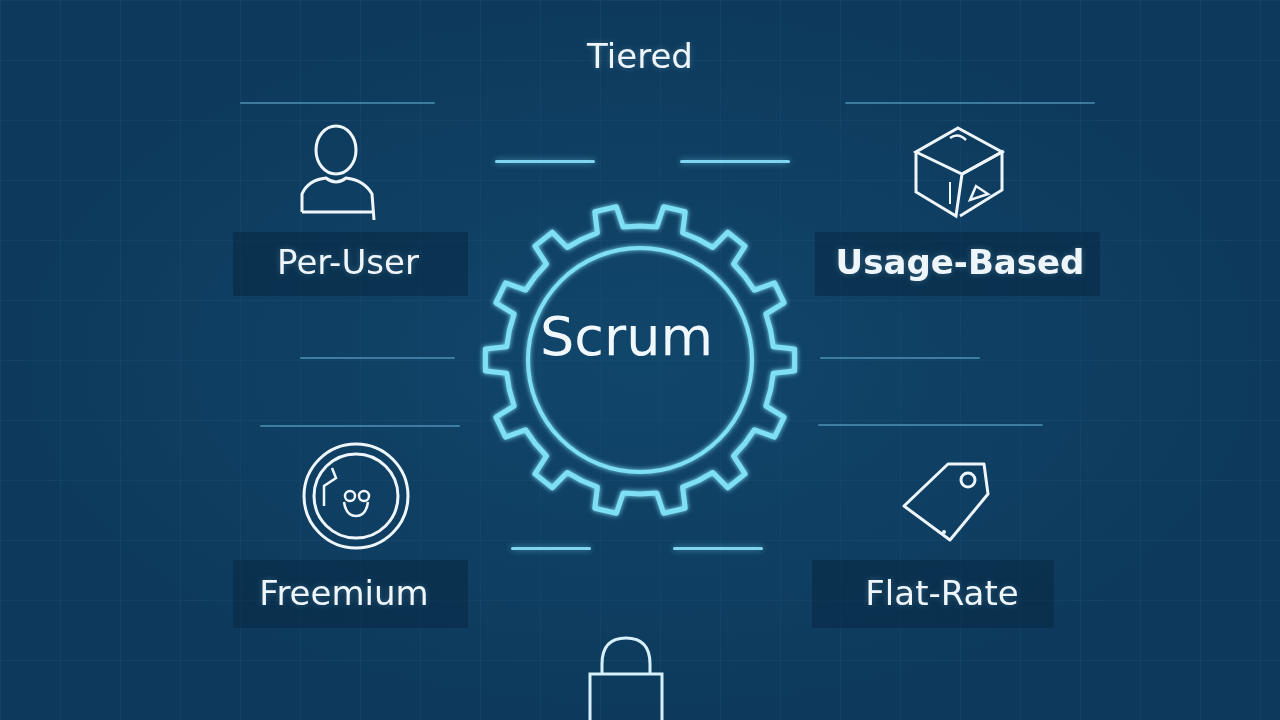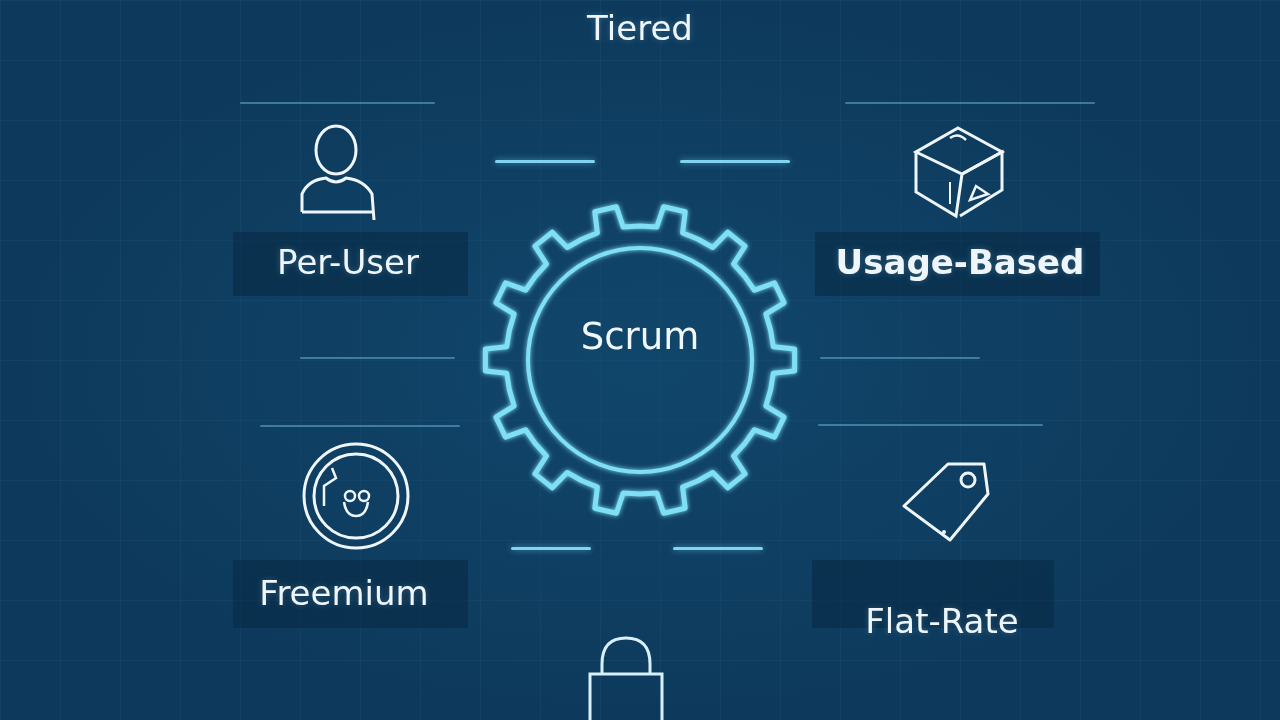--- a/index.html
+++ b/index.html
@@ -10,22 +10,22 @@
       linear-gradient(rgba(120,180,220,0.06) 1px, transparent 1px),
       linear-gradient(90deg, rgba(120,180,220,0.06) 1px, transparent 1px);
     background-size:100% 100%, 60px 60px, 60px 60px;
     font-family:"DejaVu Sans", sans-serif;}
   .label{position:absolute;color:#eef6fb;font-size:34px;text-align:center;white-space:nowrap;
     text-shadow:0 0 6px rgba(180,230,255,0.25);}
   .label-bg{position:absolute;background:rgba(8,40,66,0.55);}
   .line{position:absolute;height:3px;border-radius:2px;background:#7fd4f0;box-shadow:0 0 6px rgba(120,210,240,0.6);}
   .line.faint{height:2px;background:rgba(120,200,235,0.45);box-shadow:none;}
   svg{position:absolute;overflow:visible;}
-  .center-text{position:absolute;left:540px;top:312px;width:200px;text-align:center;color:#f1f8fc;
-    font-size:37px;line-height:50px;}
+  .center-text{position:absolute;left:540px;top:312px;width:200px;text-align:left;color:#f1f8fc;
+    font-size:54px;line-height:50px;}
 </style>
 </head>
 <body>
 
 <div class="line faint" style="left:240px;top:102px;width:195px;"></div>
 <div class="line faint" style="left:845px;top:102px;width:250px;"></div>
 <div class="line faint" style="left:300px;top:357px;width:155px;"></div>
 <div class="line faint" style="left:820px;top:357px;width:160px;"></div>
 <div class="line faint" style="left:260px;top:425px;width:200px;"></div>
 <div class="line faint" style="left:818px;top:424px;width:225px;"></div>
@@ -33,21 +33,21 @@
 <div class="line" style="left:495px;top:160px;width:100px;"></div>
 <div class="line" style="left:680px;top:160px;width:110px;"></div>
 <div class="line" style="left:511px;top:547px;width:80px;"></div>
 <div class="line" style="left:673px;top:547px;width:90px;"></div>
 
 <div class="label-bg" style="left:233px;top:232px;width:235px;height:64px;"></div>
 <div class="label-bg" style="left:815px;top:232px;width:285px;height:64px;"></div>
 <div class="label-bg" style="left:233px;top:560px;width:235px;height:68px;"></div>
 <div class="label-bg" style="left:812px;top:560px;width:242px;height:68px;"></div>
 
-<div class="label" style="left:540px;top:8px;width:200px;text-align:center;">Tiered</div>
+<div class="label" style="left:540px;top:36px;width:200px;text-align:center;">Tiered</div>
 
 <svg style="left:298px;top:124px;" width="84" height="100" viewBox="0 0 84 100">
   <ellipse cx="38" cy="26" rx="20" ry="24" fill="none" stroke="#eef6fb" stroke-width="3"></ellipse>
   <path d="M4 88 L4 70 Q10 56 28 54 Q38 62 48 54 Q66 56 74 70 L76 96" fill="none" stroke="#eef6fb" stroke-width="3"></path>
   <line x1="4" y1="88" x2="76" y2="88" stroke="#eef6fb" stroke-width="3"></line>
 </svg>
 <div class="label" style="left:248px;top:242px;width:200px;">Per-User</div>
 
 <svg style="left:910px;top:124px;" width="100" height="96" viewBox="0 0 100 96">
   <polygon points="48,4 92,28 52,50 6,28" fill="none" stroke="#eef6fb" stroke-width="3"></polygon>
@@ -67,21 +67,21 @@
   <circle cx="62" cy="52" r="5" fill="none" stroke="#eef6fb" stroke-width="2.5"></circle>
   <path d="M42 58 Q44 72 54 72 Q64 72 66 58" fill="none" stroke="#eef6fb" stroke-width="2.5"></path>
 </svg>
 <div class="label" style="left:244px;top:573px;width:200px;">Freemium</div>
 
 <svg style="left:900px;top:458px;" width="96" height="90" viewBox="0 0 96 90">
   <polygon points="4,48 48,6 84,6 88,36 50,82" fill="none" stroke="#eef6fb" stroke-width="3" stroke-linejoin="round"></polygon>
   <circle cx="68" cy="22" r="7" fill="none" stroke="#eef6fb" stroke-width="3"></circle>
   <circle cx="44" cy="74" r="2" fill="#eef6fb"></circle>
 </svg>
-<div class="label" style="left:842px;top:601px;width:200px;">Flat-Rate</div>
+<div class="label" style="left:842px;top:573px;width:200px;">Flat-Rate</div>
 
 <svg style="left:584px;top:632px;" width="84" height="100" viewBox="0 0 84 100">
   <path d="M18 42 L18 32 Q18 6 42 6 Q66 6 66 32 L66 42" fill="none" stroke="#d8f0fa" stroke-width="3"></path>
   <rect x="6" y="42" width="72" height="70" fill="none" stroke="#d8f0fa" stroke-width="3"></rect>
 </svg>
 
 <svg style="left:478px;top:198px;" width="324" height="324" viewBox="-162 -162 324 324">
   <defs>
     <filter id="glow" x="-20%" y="-20%" width="140%" height="140%">
       <feGaussianBlur stdDeviation="2.5" result="b"></feGaussianBlur>

